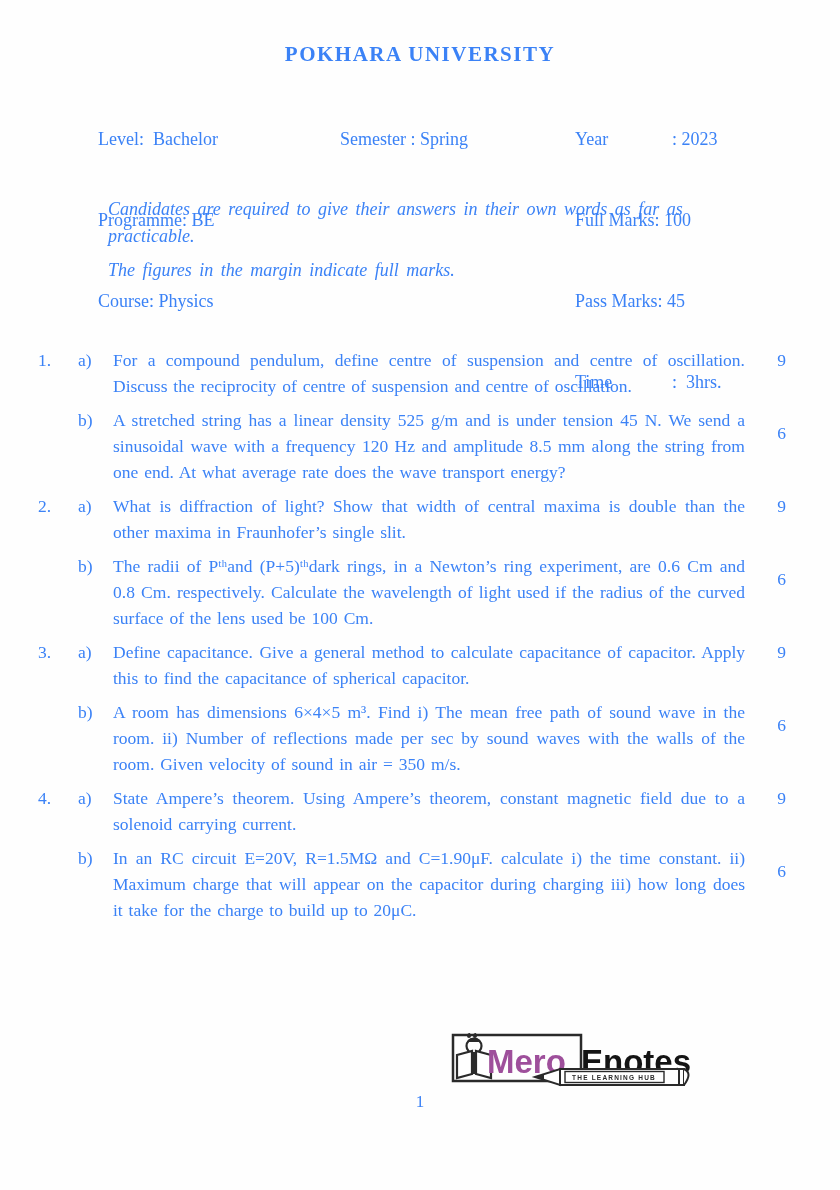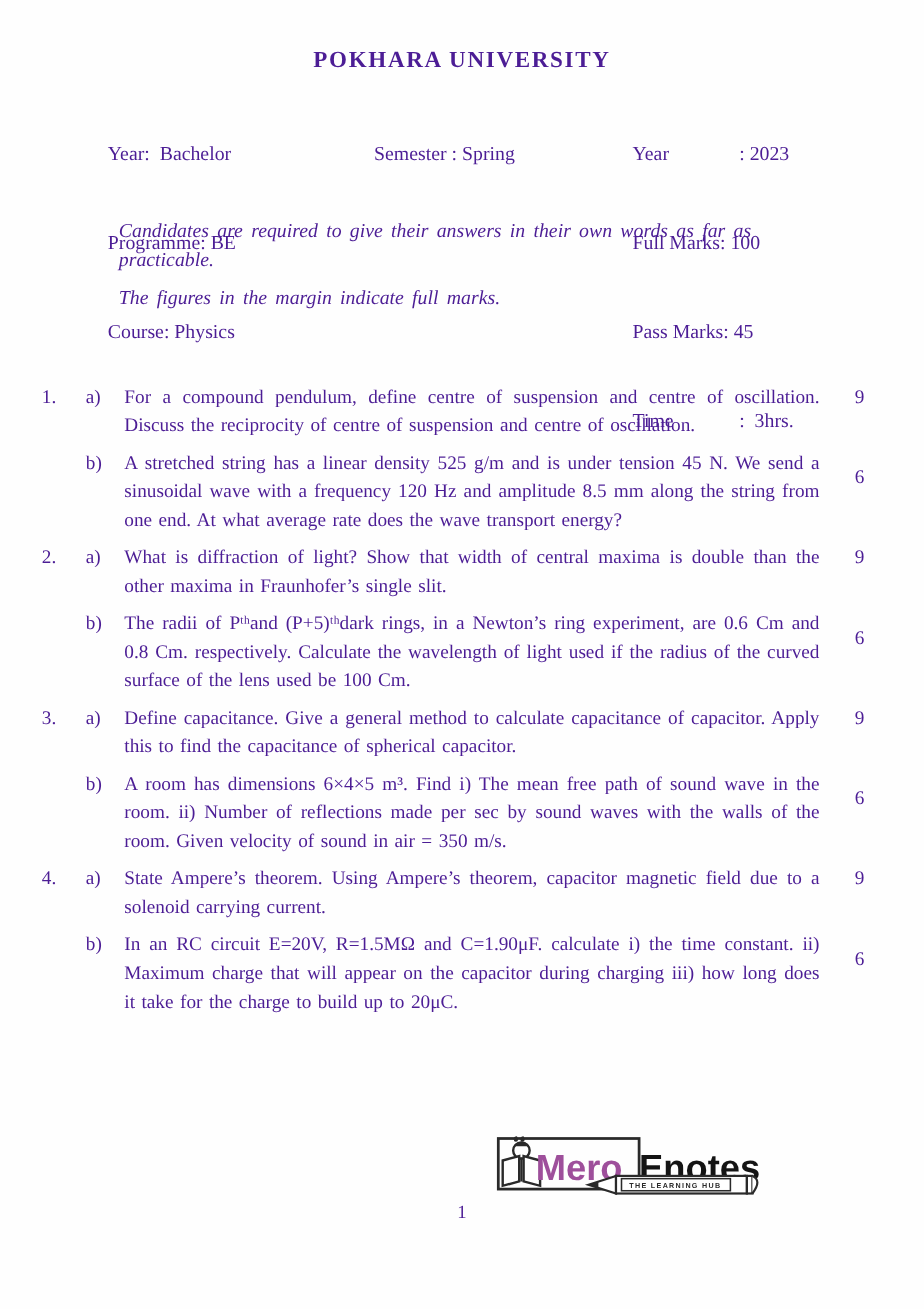--- a/index.html
+++ b/index.html
@@ -2,21 +2,21 @@
 <html><head>
 <meta charset="utf-8">
 <style>
   html, body { margin: 0; padding: 0; background: #ffffff; }
   .page {
     position: relative;
     width: 840px;
     height: 1190px;
     background: #fefefe;
     font-family: "Liberation Serif", serif;
-    color: #4c1d95;
+    color: #3b82f6;
     overflow: hidden;
   }
 
   
   .title {
     position: absolute;
     top: 42px; left: 0;
     width: 100%;
     text-align: center;
     font-size: 21px;
@@ -86,21 +86,21 @@
   }
 </style>
 </head>
 <body>
 
 <div class="page">
 
   <div class="title">POKHARA UNIVERSITY</div>
 
   <div class="hdr-col hdr-left">
-    <div>Year:  Bachelor</div>
+    <div>Level:  Bachelor</div>
     <div>Programme: BE</div>
     <div>Course: Physics</div>
   </div>
 
   <div class="hdr-col hdr-mid">
     <div>Semester : Spring</div>
   </div>
 
   <div class="hdr-col hdr-right">
     <div><span class="hlabel">Year</span><span>: 2023</span></div>
@@ -162,21 +162,21 @@
           <div class="pmarks low">6</div>
         </div>
       </div>
     </div>
 
     <div class="question">
       <div class="qnum">4.</div>
       <div class="qparts">
         <div class="qpart">
           <div class="plabel">a)</div>
-          <div class="ptext">State Ampere’s theorem. Using Ampere’s theorem, capacitor magnetic field due to a solenoid carrying current.</div>
+          <div class="ptext">State Ampere’s theorem. Using Ampere’s theorem, constant magnetic field due to a solenoid carrying current.</div>
           <div class="pmarks">9</div>
         </div>
         <div class="qpart">
           <div class="plabel">b)</div>
           <div class="ptext">In an RC circuit E=20V, R=1.5MΩ and C=1.90μF. calculate i) the time constant. ii) Maximum charge that will appear on the capacitor during charging iii) how long does it take for the charge to build up to 20μC.</div>
           <div class="pmarks low">6</div>
         </div>
       </div>
     </div>
 

